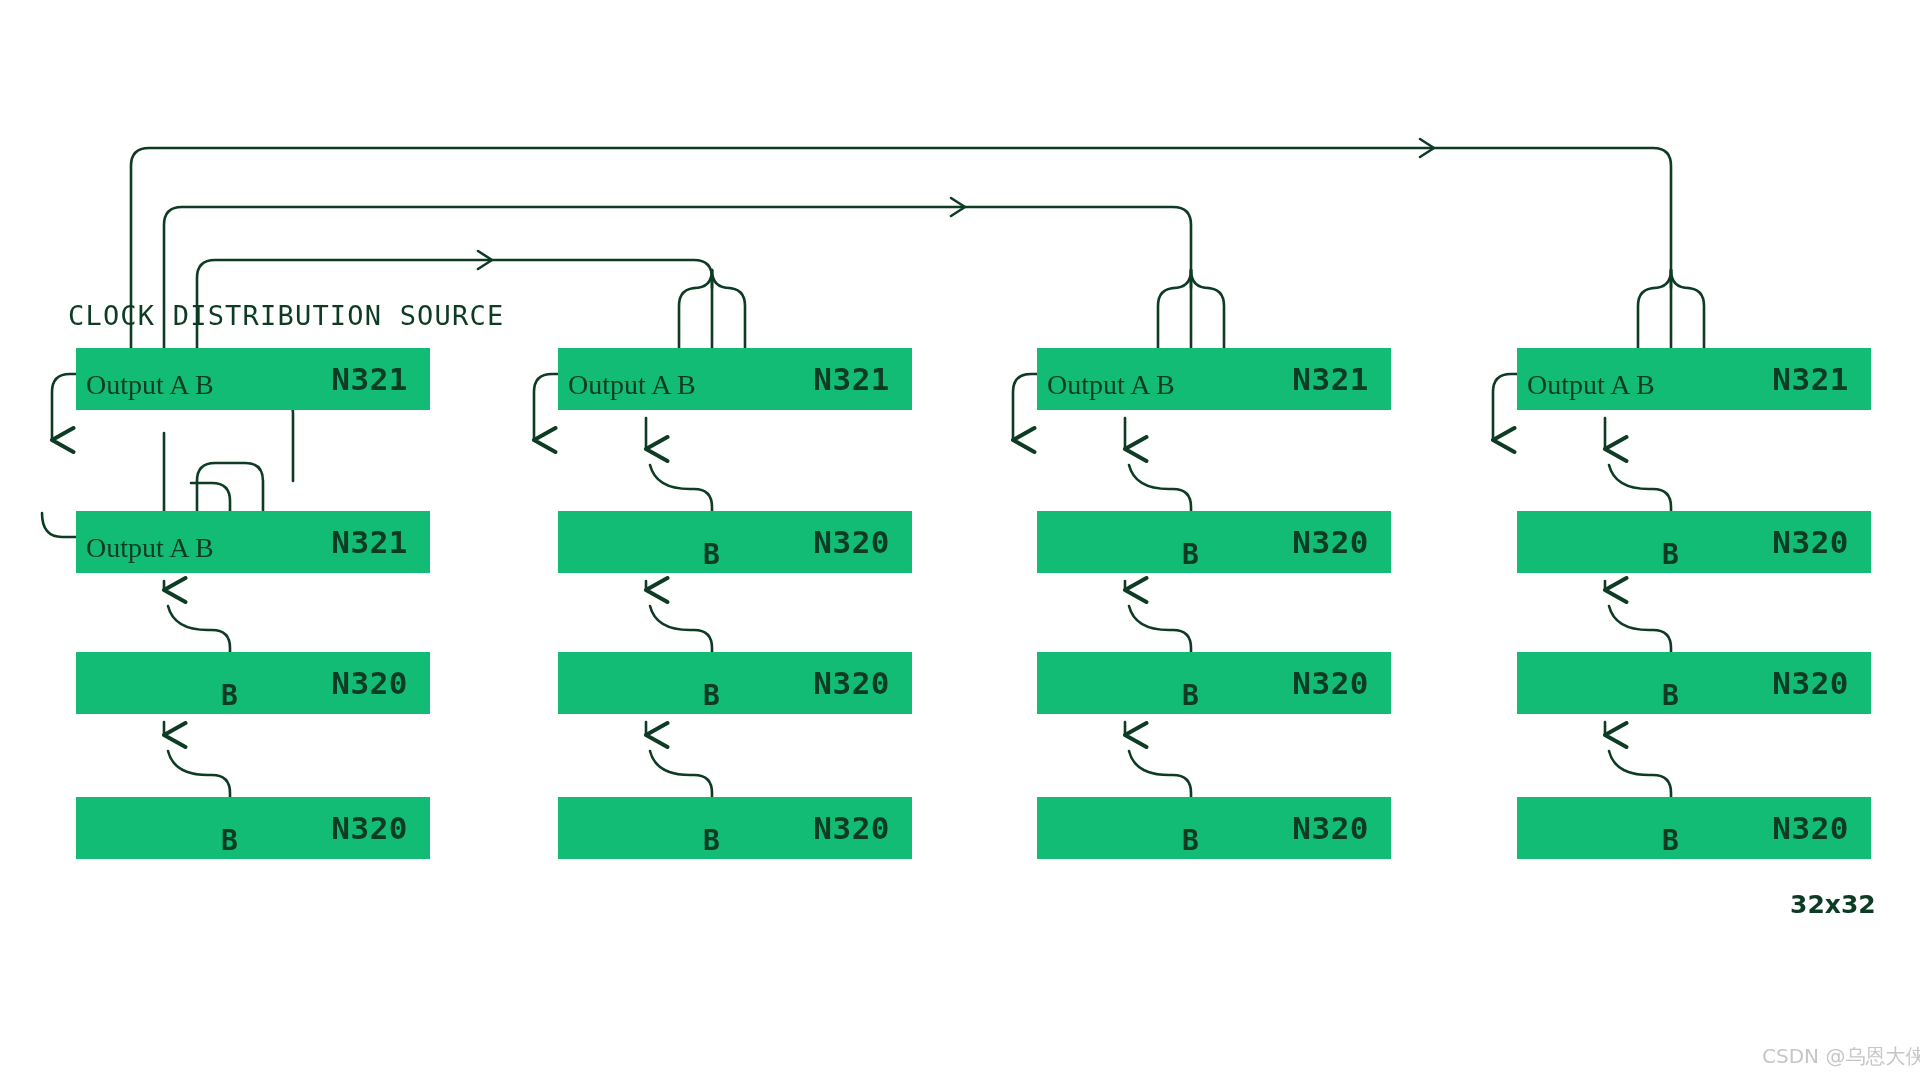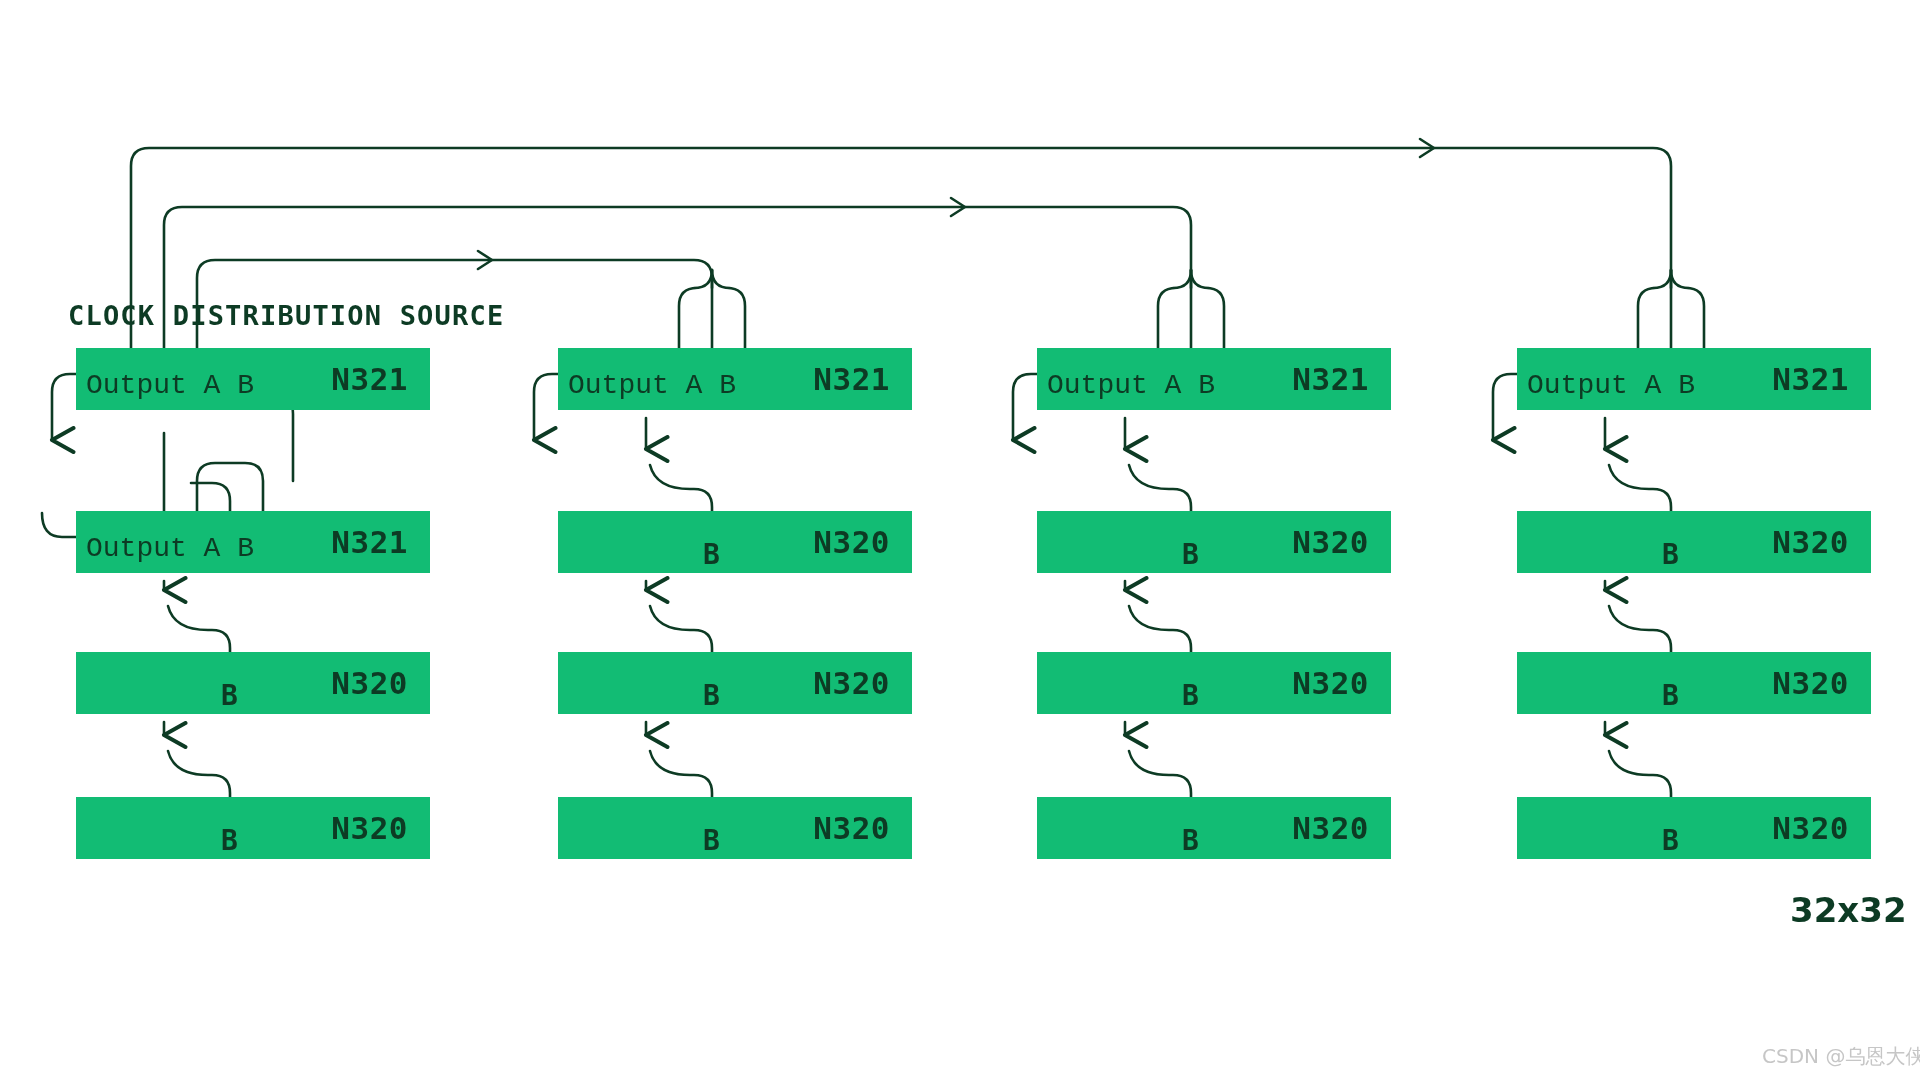--- a/index.html
+++ b/index.html
@@ -6,27 +6,27 @@
   body{width:1920px;height:1080px;position:relative;overflow:hidden;
        font-family:"DejaVu Sans Mono","Liberation Mono",monospace;}
   #stage{position:absolute;left:0;top:0;width:1920px;height:1080px;}
   svg#wires{position:absolute;left:0;top:0;width:1920px;height:1080px;}
   .blk{position:absolute;background:#12BC74;}
   .blk .model{position:absolute;right:22px;top:50%;transform:translateY(-50%);
        color:#0D3B24;font-size:31px;font-weight:700;letter-spacing:.5px;
        font-family:"DejaVu Sans Mono","Liberation Mono",monospace;white-space:nowrap;}
   .blk .ports{position:absolute;left:10px;bottom:9px;color:#0D3B24;font-size:28px;
        font-weight:400;letter-spacing:0px;white-space:nowrap;
-       font-family:Liberation Mono, monospace;}
+       font-family:Liberation Serif, serif;}
   .blk .bport{position:absolute;color:#0D3B24;font-size:28px;font-weight:700;
        font-family:"DejaVu Sans Mono","Liberation Mono",monospace;}
-  #srcLabel{position:absolute;color:#0D3B24;font-size:27px;font-weight:700;
+  #srcLabel{position:absolute;color:#0D3B24;font-size:27px;font-weight:400;
        letter-spacing:1.2px;white-space:nowrap;
        font-family:"DejaVu Sans Mono","Liberation Mono",monospace;}
-  #sizeLabel{position:absolute;color:#0D3B24;font-size:34px;font-weight:700;
+  #sizeLabel{position:absolute;color:#0D3B24;font-size:25px;font-weight:700;
        font-family:"DejaVu Sans","Liberation Sans",sans-serif;white-space:nowrap;}
   #watermark{position:absolute;color:#C6C6C6;font-size:20px;white-space:nowrap;
        font-family:"DejaVu Sans","Liberation Sans",sans-serif;}
 </style>
 </head>
 <body>
 
 <div id="stage">
 
   <svg id="wires" viewBox="0 0 1920 1080" xmlns="http://www.w3.org/2000/svg">

